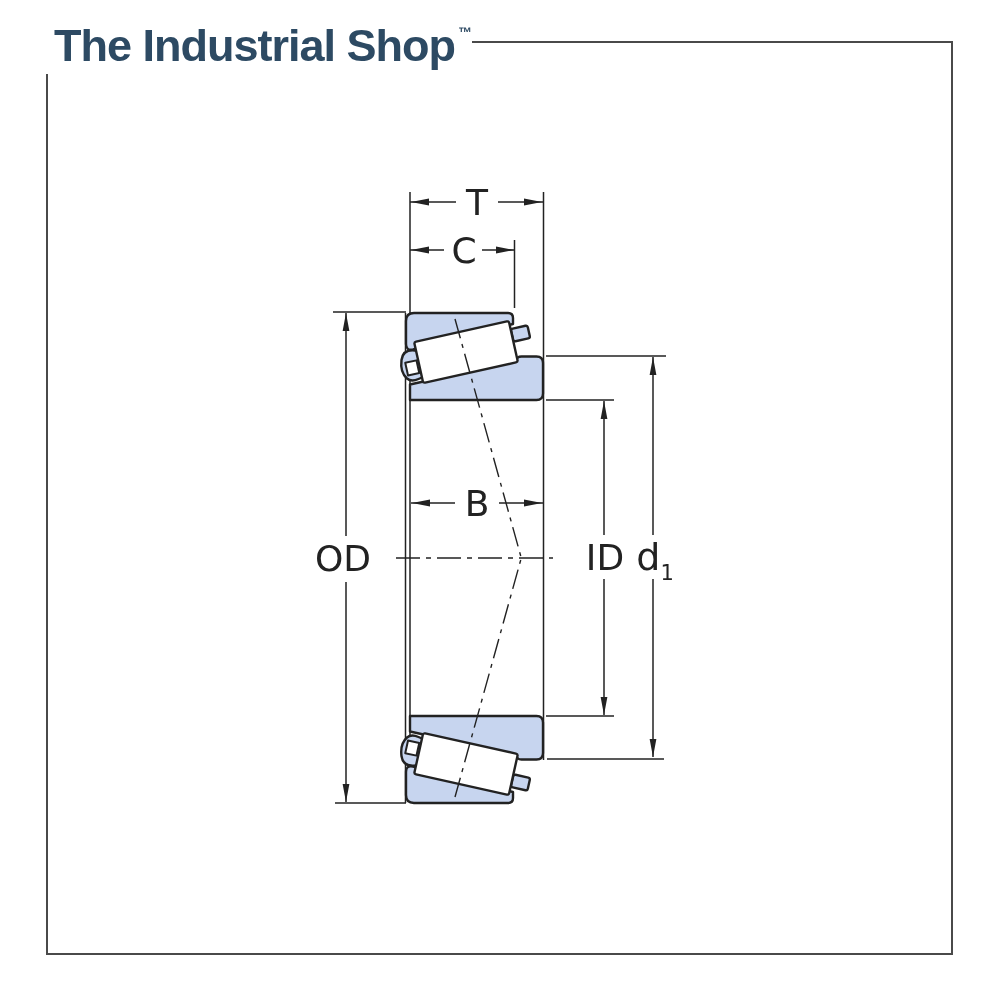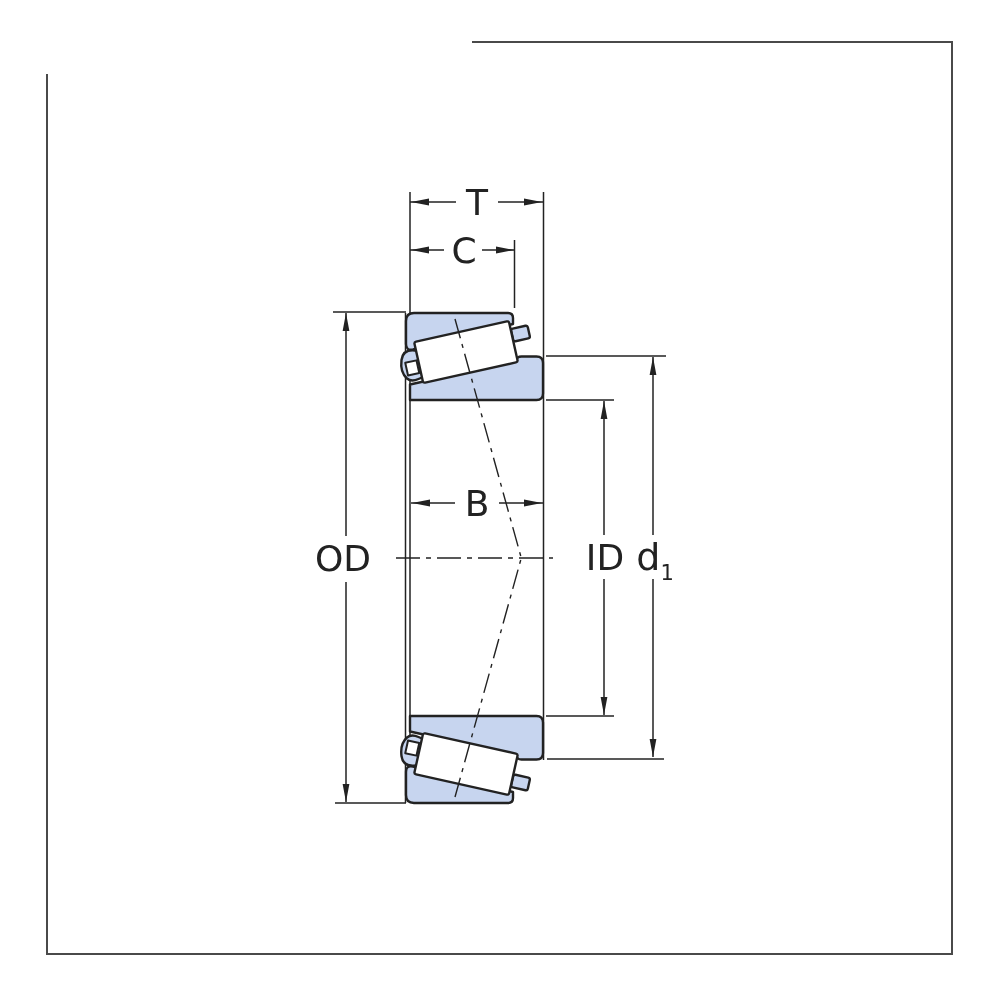--- a/index.html
+++ b/index.html
@@ -30,20 +30,21 @@
   .d-base{font-size:38px;}
 </style>
 </head>
 <body>
 
 <div class="canvas">
 
   <div class="frame"></div>
   <div class="logo-mask"></div>
 
+  <div class="logo"><span>The Industrial Shop</span><span class="tm">™</span></div>
 
   <svg class="diagram" width="1000" height="1000" viewBox="0 0 1000 1000">
 
     <g>
       <line class="thin" x1="405.5" y1="313" x2="405.5" y2="803"></line>
       <line class="thin" x1="410" y1="192" x2="410" y2="803"></line>
       <line class="thin" x1="543.5" y1="192" x2="543.5" y2="760"></line>
       <line class="thin" x1="514.5" y1="240" x2="514.5" y2="308"></line>
       <line class="thin" x1="333" y1="312" x2="406" y2="312"></line>
       <line class="thin" x1="335" y1="803" x2="406" y2="803"></line>

